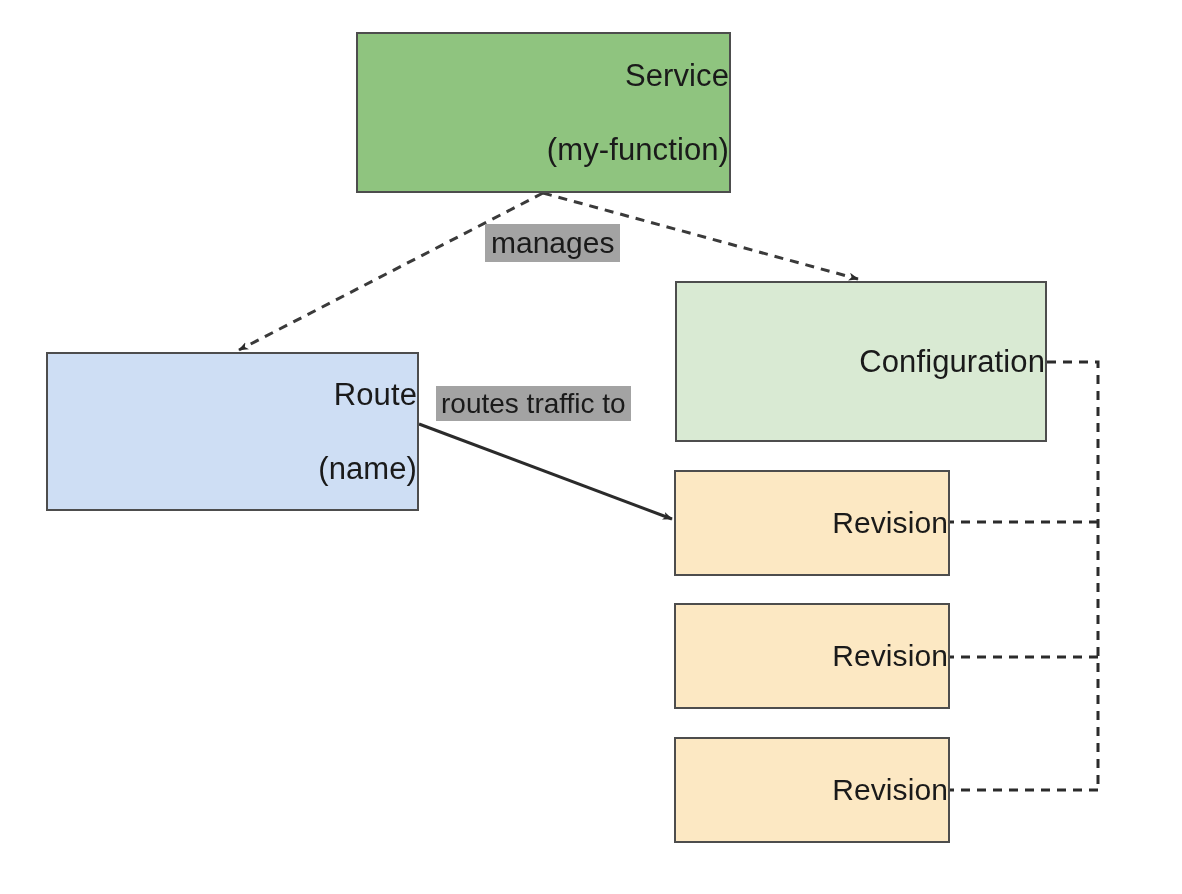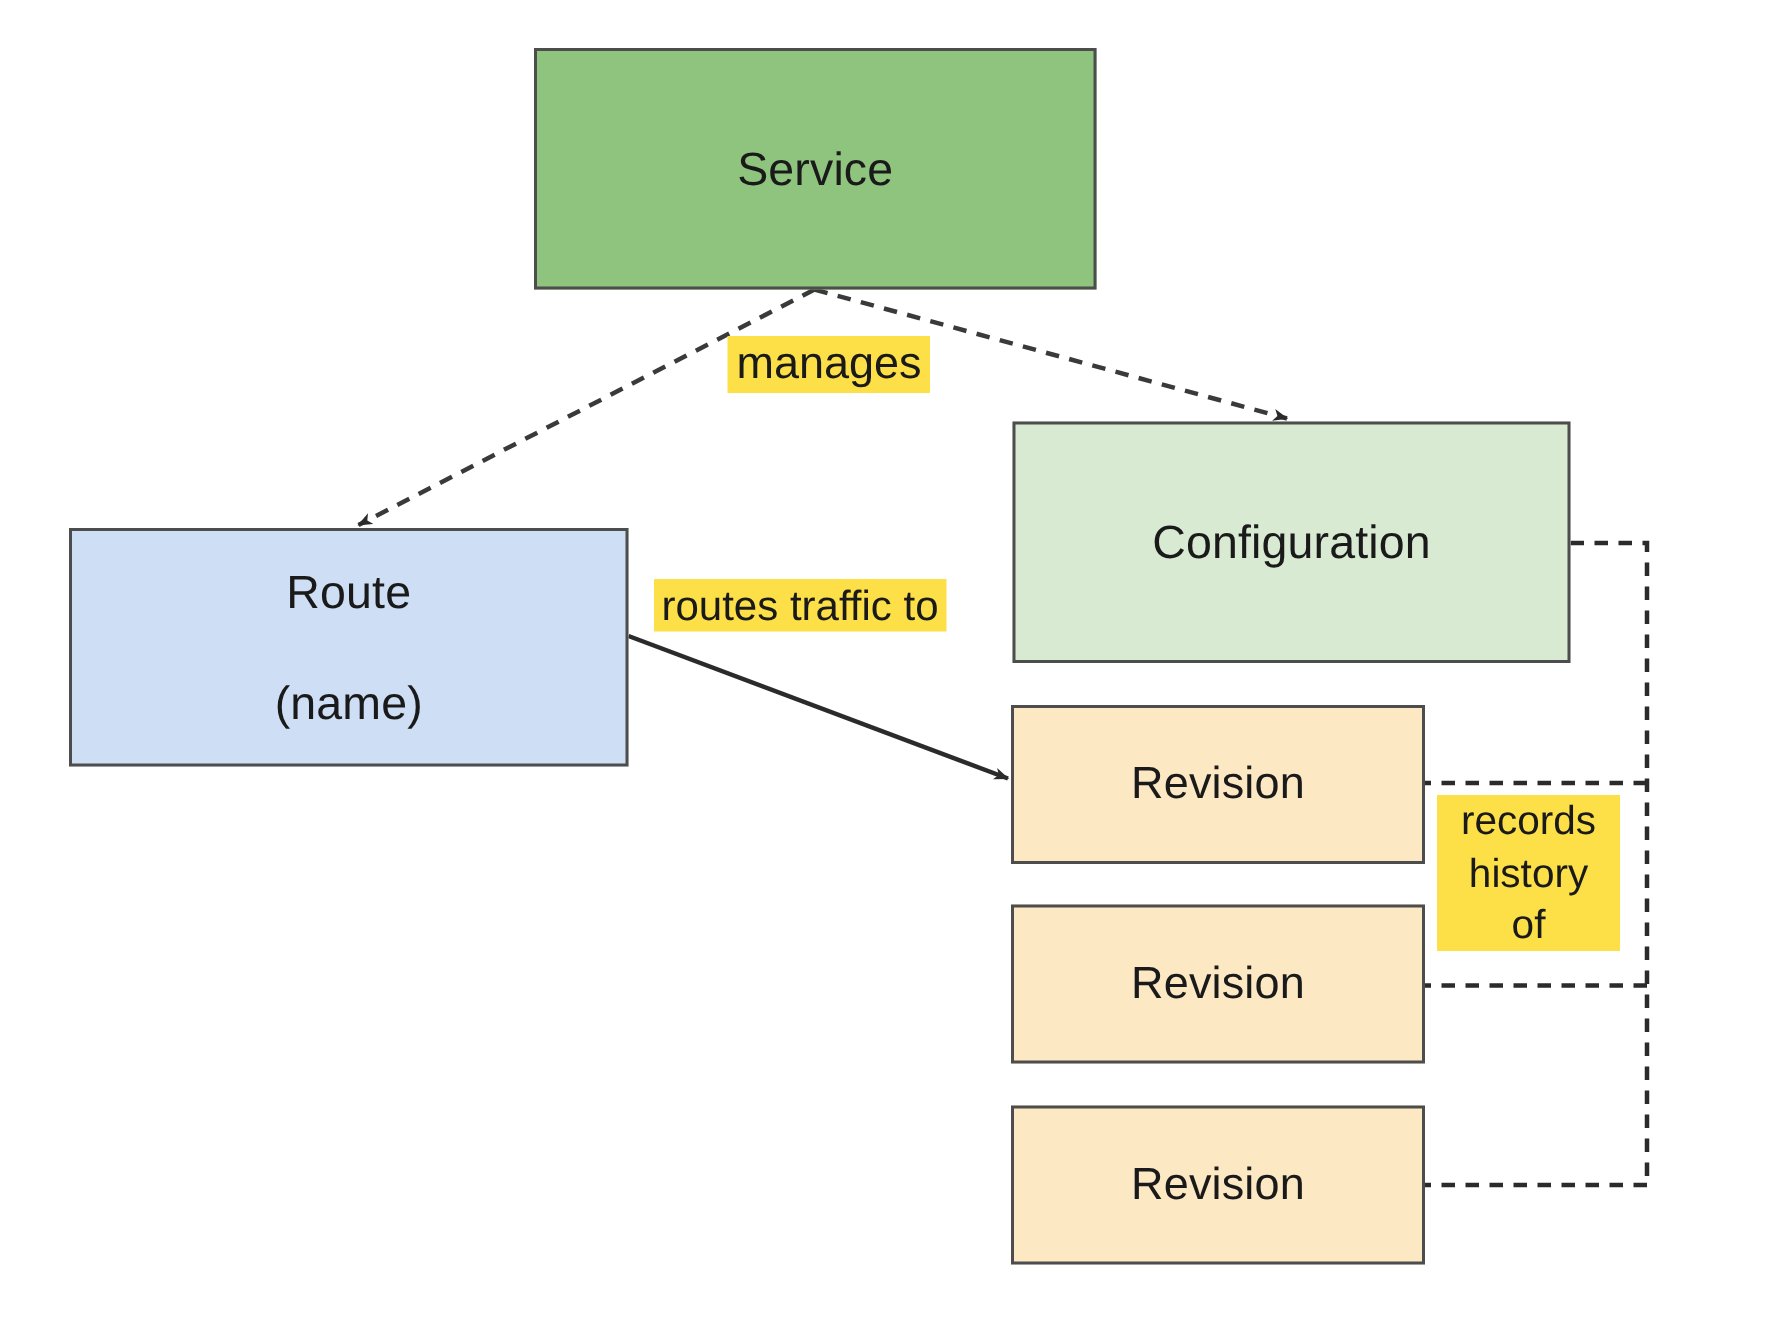--- a/index.html
+++ b/index.html
@@ -24,21 +24,21 @@
     width: 1182px;
     height: 894px;
     pointer-events: none;
   }
   .node {
     position: absolute;
     box-sizing: border-box;
     border: 2px solid #4d4d4d;
     display: flex;
     flex-direction: column;
-    align-items: center;
+    align-items: flex-end;
     justify-content: center;
     color: #1a1a1a;
     text-align: center;
     line-height: 1.22;
     letter-spacing: 0.1px;
     gap: 36px;
   }
   .node .line {
     display: block;
     white-space: nowrap;
@@ -74,21 +74,21 @@
     background: #FCE8C3;
     font-size: 30px;
   }
   .node-revision-1 { top: 470px; }
   .node-revision-2 { top: 603px; }
   .node-revision-3 { top: 737px; }
 
   .edge-label {
     position: absolute;
     color: #1a1a1a;
-    background: #fde047;
+    background: #a3a3a3;
     text-align: center;
     line-height: 1.25;
     white-space: nowrap;
   }
   .label-manages {
     left: 485px;
     top: 224px;
     font-size: 30px;
     padding: 0 6px;
   }
@@ -138,20 +138,21 @@
     <g>
       <path d="M 1047 362 L 1098 362 L 1098 790" fill="none" stroke="#2b2b2b" stroke-width="3" stroke-dasharray="9 7"></path>
       <path d="M 1098 522 L 930 522" fill="none" stroke="#2b2b2b" stroke-width="3" stroke-dasharray="9 7" marker-end="url(#arrow-dash)"></path>
       <path d="M 1098 657 L 930 657" fill="none" stroke="#2b2b2b" stroke-width="3" stroke-dasharray="9 7" marker-end="url(#arrow-dash)"></path>
       <path d="M 1098 790 L 930 790" fill="none" stroke="#2b2b2b" stroke-width="3" stroke-dasharray="9 7" marker-end="url(#arrow-dash)"></path>
     </g>
   </svg>
 
   <div class="node node-service">
     <span class="line">Service</span>
+    <span class="line">(my-function)</span>
   </div>
 
   <div class="node node-route">
     <span class="line">Route</span>
     <span class="line">(name)</span>
   </div>
 
   <div class="node node-configuration">
     <span class="line">Configuration</span>
   </div>
@@ -165,19 +166,14 @@
   </div>
 
   <div class="node node-revision node-revision-3">
     <span class="line">Revision</span>
   </div>
 
   <div class="edge-label label-manages">manages</div>
 
   <div class="edge-label label-routes">routes traffic to</div>
 
-  <div class="edge-label label-records">
-    <span class="line">records</span>
-    <span class="line">history</span>
-    <span class="line">of</span>
-  </div>
 
 </div>
 
 </body></html>

